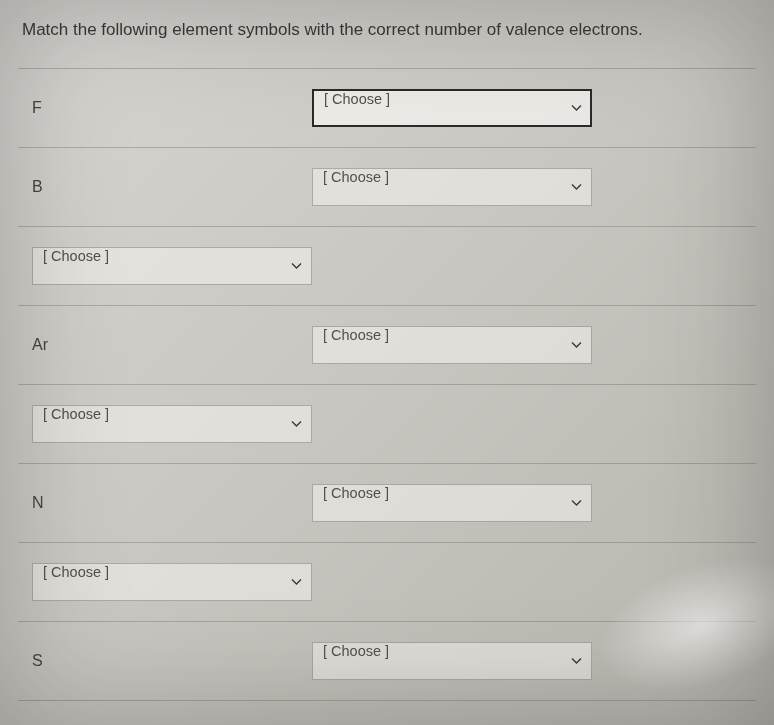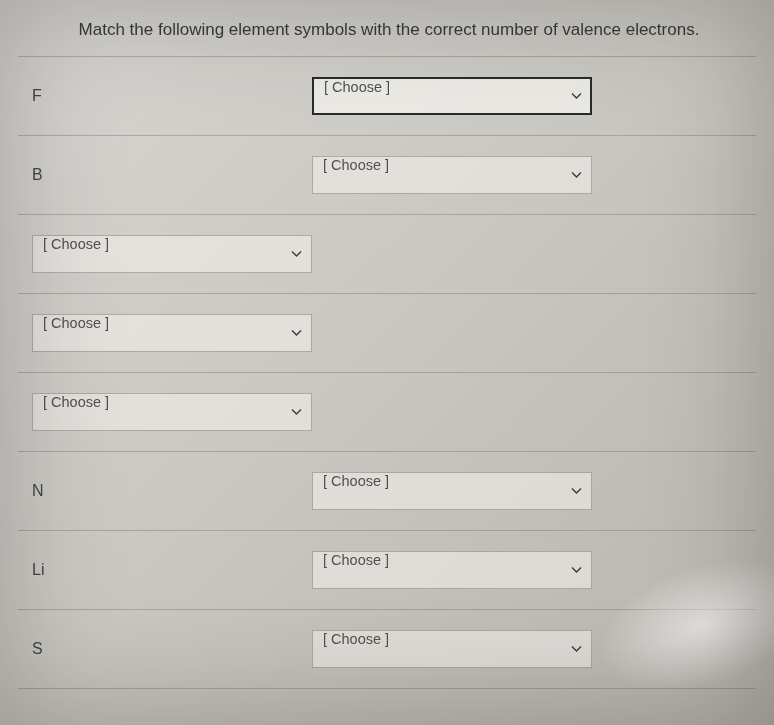--- a/index.html
+++ b/index.html
@@ -12,23 +12,22 @@
       background: linear-gradient(135deg, #d8d6d2 0%, #c8c6c0 50%, #b8b4ae 100%);
       width: 774px;
       height: 725px;
       padding: 20px 18px 0 18px;
       overflow: hidden;
       position: relative;
     }
     .question-text {
       font-size: 17px;
       color: #3a3a3a;
-      margin-bottom: 16px;
+      margin-bottom: 28px;
       padding-left: 4px;
-      text-align: center;
     }
     .divider {
       border: none;
       border-top: 1px solid rgba(100, 98, 94, 0.35);
       margin: 0;
     }
     .match-row {
       display: flex;
       align-items: center;
       padding: 18px 0 18px 14px;
@@ -125,20 +124,21 @@
         <div class="select-control">[ Choose ]</div>
         <span class="chevron">
           <svg width="11" height="7" viewBox="0 0 11 7">
             <path d="M1 1 L5.5 5.5 L10 1" stroke="#3a3a3a" stroke-width="1.4" fill="none"></path>
           </svg>
         </span>
       </div>
     </div>
     <hr class="divider">
     <div class="match-row">
+      <div class="element-label">Ar</div>
       <div class="select-wrap">
         <div class="select-control">[ Choose ]</div>
         <span class="chevron">
           <svg width="11" height="7" viewBox="0 0 11 7">
             <path d="M1 1 L5.5 5.5 L10 1" stroke="#3a3a3a" stroke-width="1.4" fill="none"></path>
           </svg>
         </span>
       </div>
     </div>
     <hr class="divider">
@@ -159,21 +159,20 @@
         <div class="select-control">[ Choose ]</div>
         <span class="chevron">
           <svg width="11" height="7" viewBox="0 0 11 7">
             <path d="M1 1 L5.5 5.5 L10 1" stroke="#3a3a3a" stroke-width="1.4" fill="none"></path>
           </svg>
         </span>
       </div>
     </div>
     <hr class="divider">
     <div class="match-row">
-      <div class="element-label">Li</div>
       <div class="select-wrap">
         <div class="select-control">[ Choose ]</div>
         <span class="chevron">
           <svg width="11" height="7" viewBox="0 0 11 7">
             <path d="M1 1 L5.5 5.5 L10 1" stroke="#3a3a3a" stroke-width="1.4" fill="none"></path>
           </svg>
         </span>
       </div>
     </div>
     <hr class="divider">

